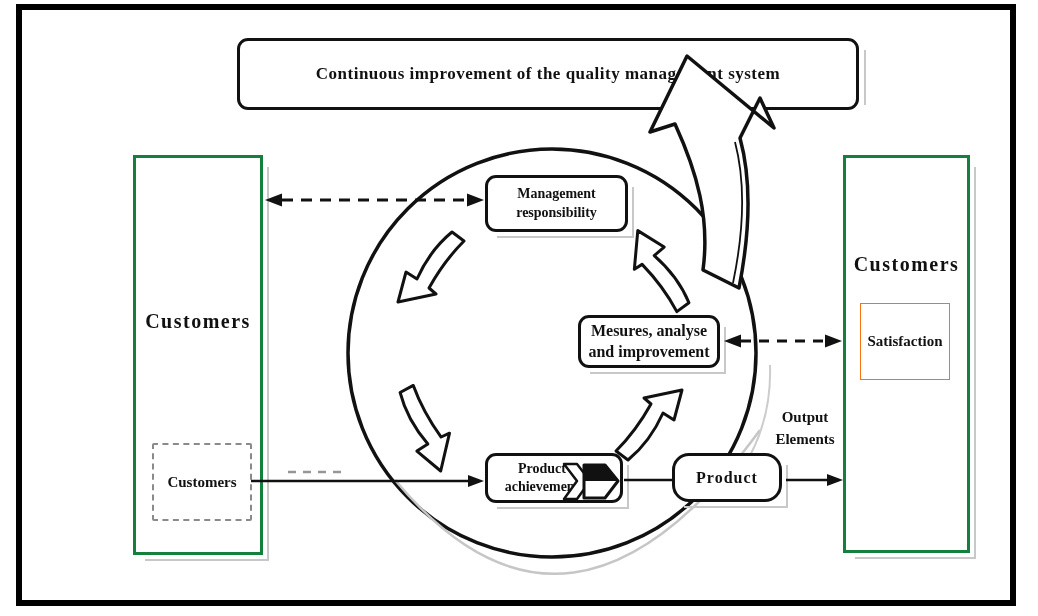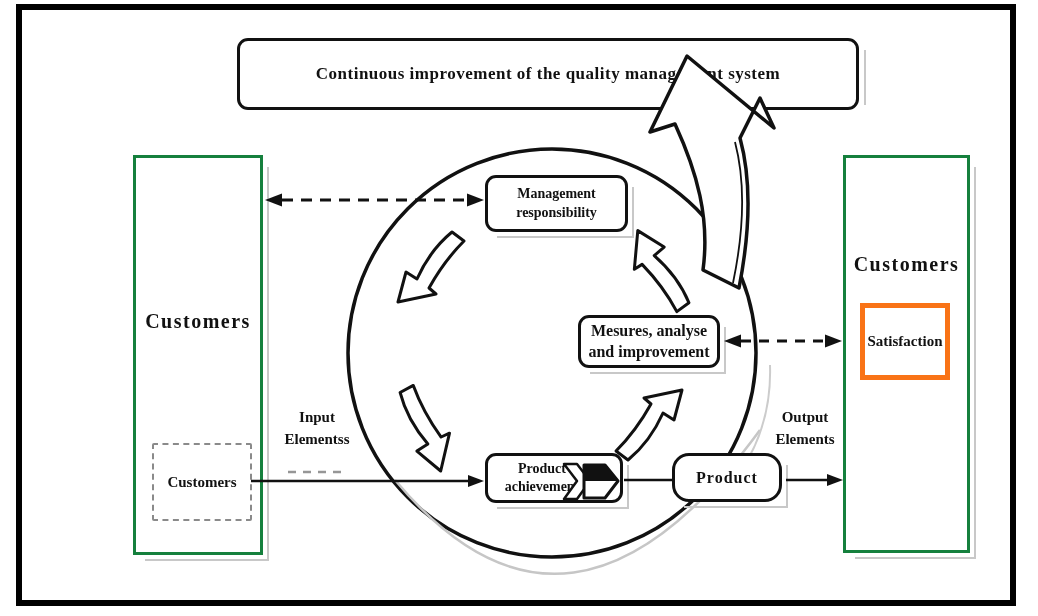--- a/index.html
+++ b/index.html
@@ -17,21 +17,21 @@
                  border-right:2px solid #c8c8c8;pointer-events:none;}
   .title-box{left:237px;top:38px;width:622px;height:72px;font-size:17px;letter-spacing:.5px;}
   .cust{border:3px solid #15803d;font-size:20px;letter-spacing:1.5px;text-align:center;}
   .cust-left{left:133px;top:155px;width:130px;height:400px;}
   .cust-right{left:843px;top:155px;width:127px;height:398px;}
   .cust-label{display:block;}
   .cust-left .cust-label{margin-top:152px;}
   .cust-right .cust-label{margin-top:95px;}
   .exig{left:152px;top:443px;width:100px;height:78px;border:2px dashed #8a8a8a;border-radius:2px;
         display:flex;align-items:center;justify-content:center;font-size:15px;}
-  .satis{left:860px;top:303px;width:90px;height:77px;border:5px solid #f97316;
+  .satis{left:860px;top:303px;width:90px;height:77px;border:1px solid #f97316;
         display:flex;align-items:center;justify-content:center;font-size:15px;}
   .proc{font-size:14px;line-height:1.3;}
   .mgmt{left:485px;top:175px;width:143px;height:57px;}
   .ress{left:375px;top:313px;width:142px;height:54px;}
   .mesu{left:578px;top:315px;width:142px;height:53px;font-size:16px;padding:0 2px;}
   .pach{left:485px;top:453px;width:138px;height:50px;justify-content:flex-start;}
   .pach .txt{width:98px;margin-left:5px;text-align:center;}
   .prod{left:672px;top:453px;width:110px;height:49px;font-size:16px;letter-spacing:1px;border-radius:17px;}
   .flow{position:absolute;z-index:2;font-weight:bold;font-size:15px;text-align:center;line-height:1.45;}
   .flow-in{left:272px;top:407px;width:90px;}
@@ -73,21 +73,20 @@
   <div class="box rounded proc mesu shadow">
     <span>Mesures, analyse and improvement</span>
   </div>
   <div class="box rounded proc pach shadow">
     <span class="txt">Product achievement</span>
   </div>
   <div class="box rounded prod shadow">
     <span>Product</span>
   </div>
 
-  <div class="flow flow-in">Input Elementss</div>
   <div class="flow flow-out">Output Elements</div>
 
   <svg class="layer front" viewBox="0 0 1038 616">
 
     <g>
       <path d="M 687 56 L 650 132 L 675 124 C 697 172 710 218 703 270 L 739 288 C 750 232 752 182 740 138 L 760 98 L 774 128 Z" fill="#fff" stroke="#111" stroke-width="3.5" stroke-linejoin="round"></path>
       <path d="M 733 283 C 744 230 746 184 735 142" stroke="#111" stroke-width="1.8" fill="none"></path>
     </g>
 
     <g>

